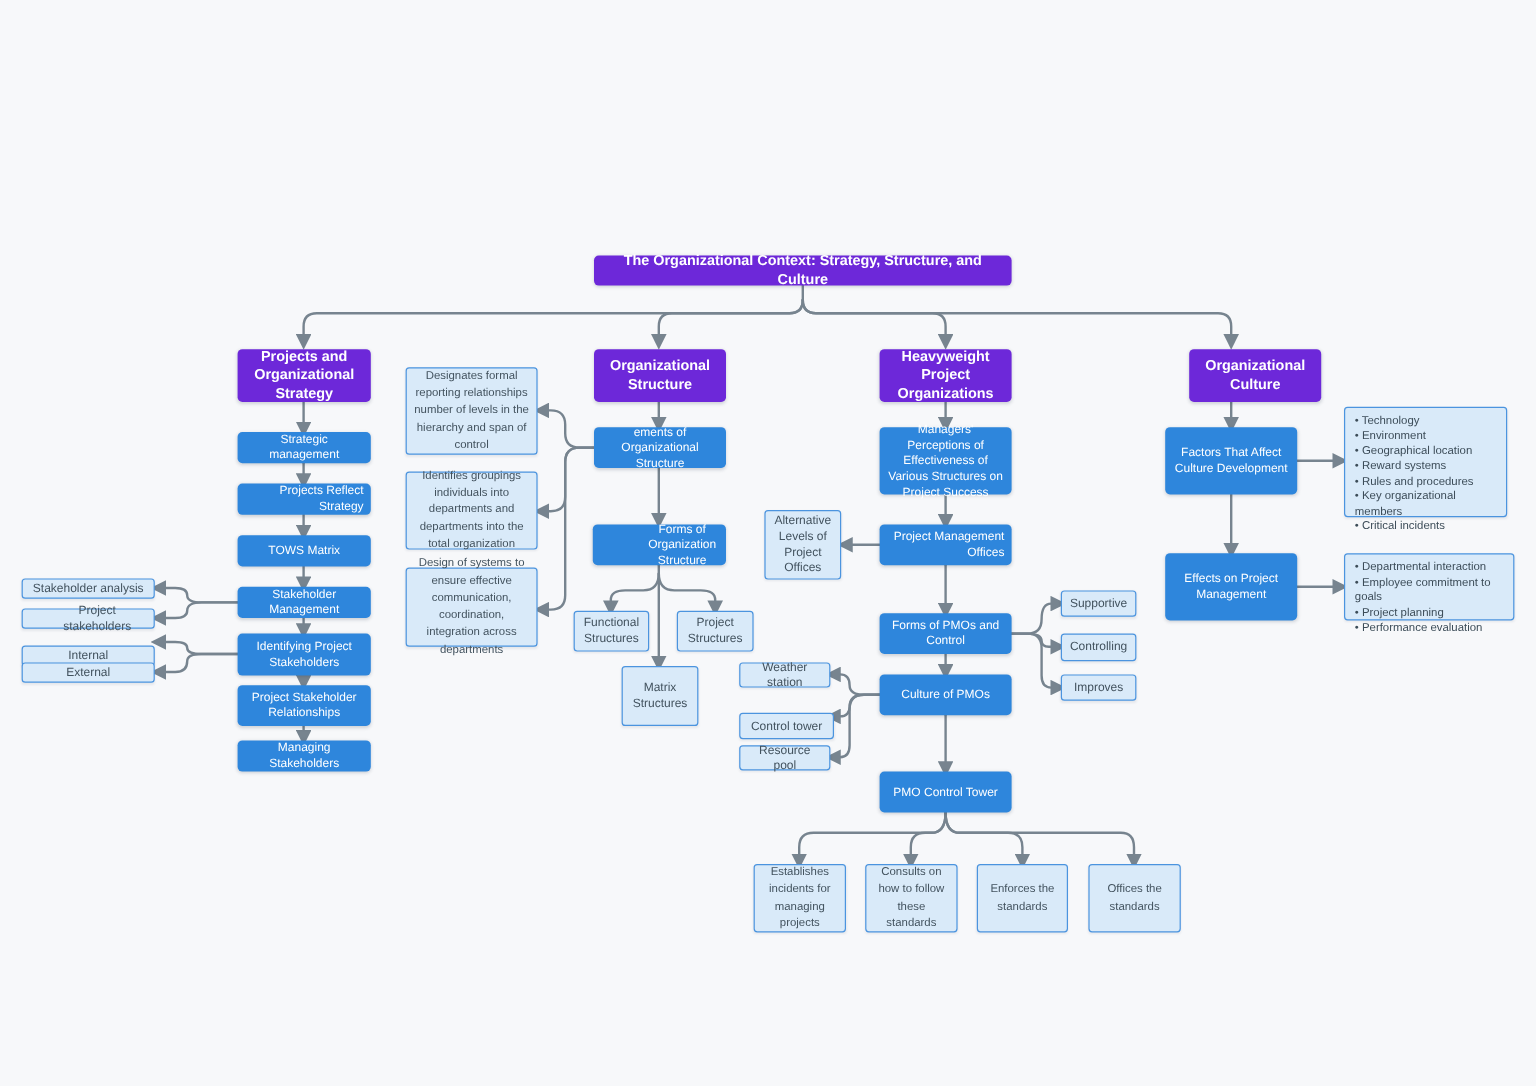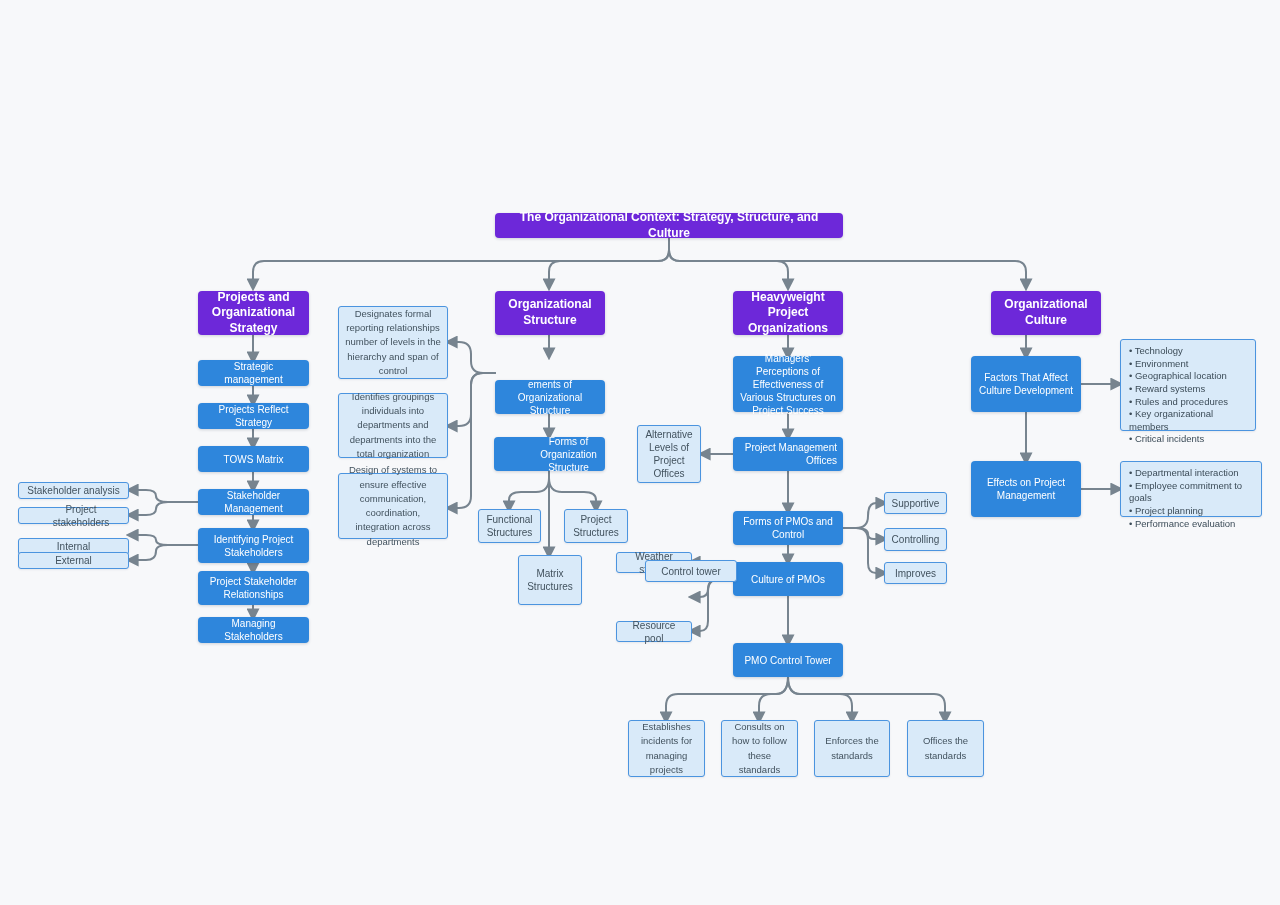--- a/index.html
+++ b/index.html
@@ -93,52 +93,52 @@
     <path marker-end="url(#arr)" d="M1026,412 V455"></path>
     <path marker-end="url(#arr)" d="M1081,384 H1113"></path>
     <path marker-end="url(#arr)" d="M1081,489 H1113"></path>
   </g>
 </svg>
 
 <div class="node teal" style="left:495px;top:213px;width:348px;height:25px;">The Organizational Context: Strategy, Structure, and Culture</div>
 
 <div class="node teal" style="left:198px;top:291px;width:111px;height:44px;">Projects and Organizational Strategy</div>
 <div class="node blue" style="left:198px;top:360px;width:111px;height:26px;">Strategic management</div>
-<div class="node blue" style="left:198px;top:403px;width:111px;height:26px;">Projects Reflect Strategy</div>
+<div class="node blue" style="left:198px;top:403px;width:111px;height:26px;text-align:right;">Projects Reflect Strategy</div>
 <div class="node blue" style="left:198px;top:446px;width:111px;height:26px;">TOWS Matrix</div>
 <div class="node blue" style="left:198px;top:489px;width:111px;height:26px;">Stakeholder Management</div>
 <div class="node blue" style="left:198px;top:528px;width:111px;height:35px;">Identifying Project Stakeholders</div>
 <div class="node blue" style="left:198px;top:571px;width:111px;height:34px;">Project Stakeholder Relationships</div>
 <div class="node blue" style="left:198px;top:617px;width:111px;height:26px;">Managing Stakeholders</div>
 <div class="node light" style="left:18px;top:482px;width:111px;height:17px;">Stakeholder analysis</div>
 <div class="node light" style="left:18px;top:507px;width:111px;height:17px;padding-left:21px;">Project stakeholders</div>
 <div class="node light" style="left:18px;top:527px;width:111px;height:17px;margin-top:11px;">Internal</div>
 <div class="node light" style="left:18px;top:552px;width:111px;height:17px;">External</div>
 
 <div class="node teal" style="left:495px;top:291px;width:110px;height:44px;">Organizational Structure</div>
-<div class="node blue" style="left:495px;top:356px;width:110px;height:34px;margin-top:24px;">ements of Organizational Structure</div>
+<div class="node blue" style="left:495px;top:356px;width:110px;height:34px;">ements of Organizational Structure</div>
 <div class="node light note" style="left:338px;top:306px;width:110px;height:73px;">Designates formal reporting relationships number of levels in the hierarchy and span of control</div>
 <div class="node light note" style="left:338px;top:393px;width:110px;height:65px;">Identifies groupings individuals into departments and departments into the total organization</div>
 <div class="node light note" style="left:338px;top:473px;width:110px;height:66px;">Design of systems to ensure effective communication, coordination, integration across departments</div>
 <div class="node blue" style="left:494px;top:437px;width:111px;height:34px;padding-left:44px;">Forms of Organization Structure</div>
 <div class="node light" style="left:478px;top:509px;width:63px;height:34px;">Functional Structures</div>
 <div class="node light" style="left:564px;top:509px;width:64px;height:34px;">Project Structures</div>
 <div class="node light" style="left:518px;top:555px;width:64px;height:50px;">Matrix Structures</div>
 
 <div class="node teal" style="left:733px;top:291px;width:110px;height:44px;">Heavyweight Project Organizations</div>
 <div class="node blue" style="left:733px;top:356px;width:110px;height:56px;">Managers' Perceptions of Effectiveness of Various Structures on Project Success</div>
 <div class="node blue" style="left:733px;top:437px;width:110px;height:34px;text-align:right;">Project Management Offices</div>
 <div class="node light" style="left:637px;top:425px;width:64px;height:58px;">Alternative Levels of Project Offices</div>
 <div class="node blue" style="left:733px;top:511px;width:110px;height:34px;">Forms of PMOs and Control</div>
 <div class="node light" style="left:884px;top:492px;width:63px;height:22px;">Supportive</div>
 <div class="node light" style="left:884px;top:528px;width:63px;height:23px;">Controlling</div>
 <div class="node light" style="left:884px;top:562px;width:63px;height:22px;">Improves</div>
 <div class="node blue" style="left:733px;top:562px;width:110px;height:34px;">Culture of PMOs</div>
 <div class="node light" style="left:616px;top:552px;width:76px;height:21px;">Weather station</div>
-<div class="node light" style="left:616px;top:560px;width:92px;height:22px;margin-left:29px;">Control tower</div>
+<div class="node light" style="left:616px;top:594px;width:79px;height:22px;">Control tower</div>
 <div class="node light" style="left:616px;top:621px;width:76px;height:21px;">Resource pool</div>
 <div class="node blue" style="left:733px;top:643px;width:110px;height:34px;">PMO Control Tower</div>
 <div class="node light note" style="left:628px;top:720px;width:77px;height:57px;">Establishes incidents for managing projects</div>
 <div class="node light note" style="left:721px;top:720px;width:77px;height:57px;">Consults on how to follow these standards</div>
 <div class="node light note" style="left:814px;top:720px;width:76px;height:57px;">Enforces the standards</div>
 <div class="node light note" style="left:907px;top:720px;width:77px;height:57px;">Offices the standards</div>
 
 <div class="node teal" style="left:971px;top:291px;width:110px;height:44px;margin-left:20px;">Organizational Culture</div>
 <div class="node blue" style="left:971px;top:356px;width:110px;height:56px;">Factors That Affect Culture Development</div>
 <div class="node light bullets" style="left:1120px;top:339px;width:136px;height:92px;">

